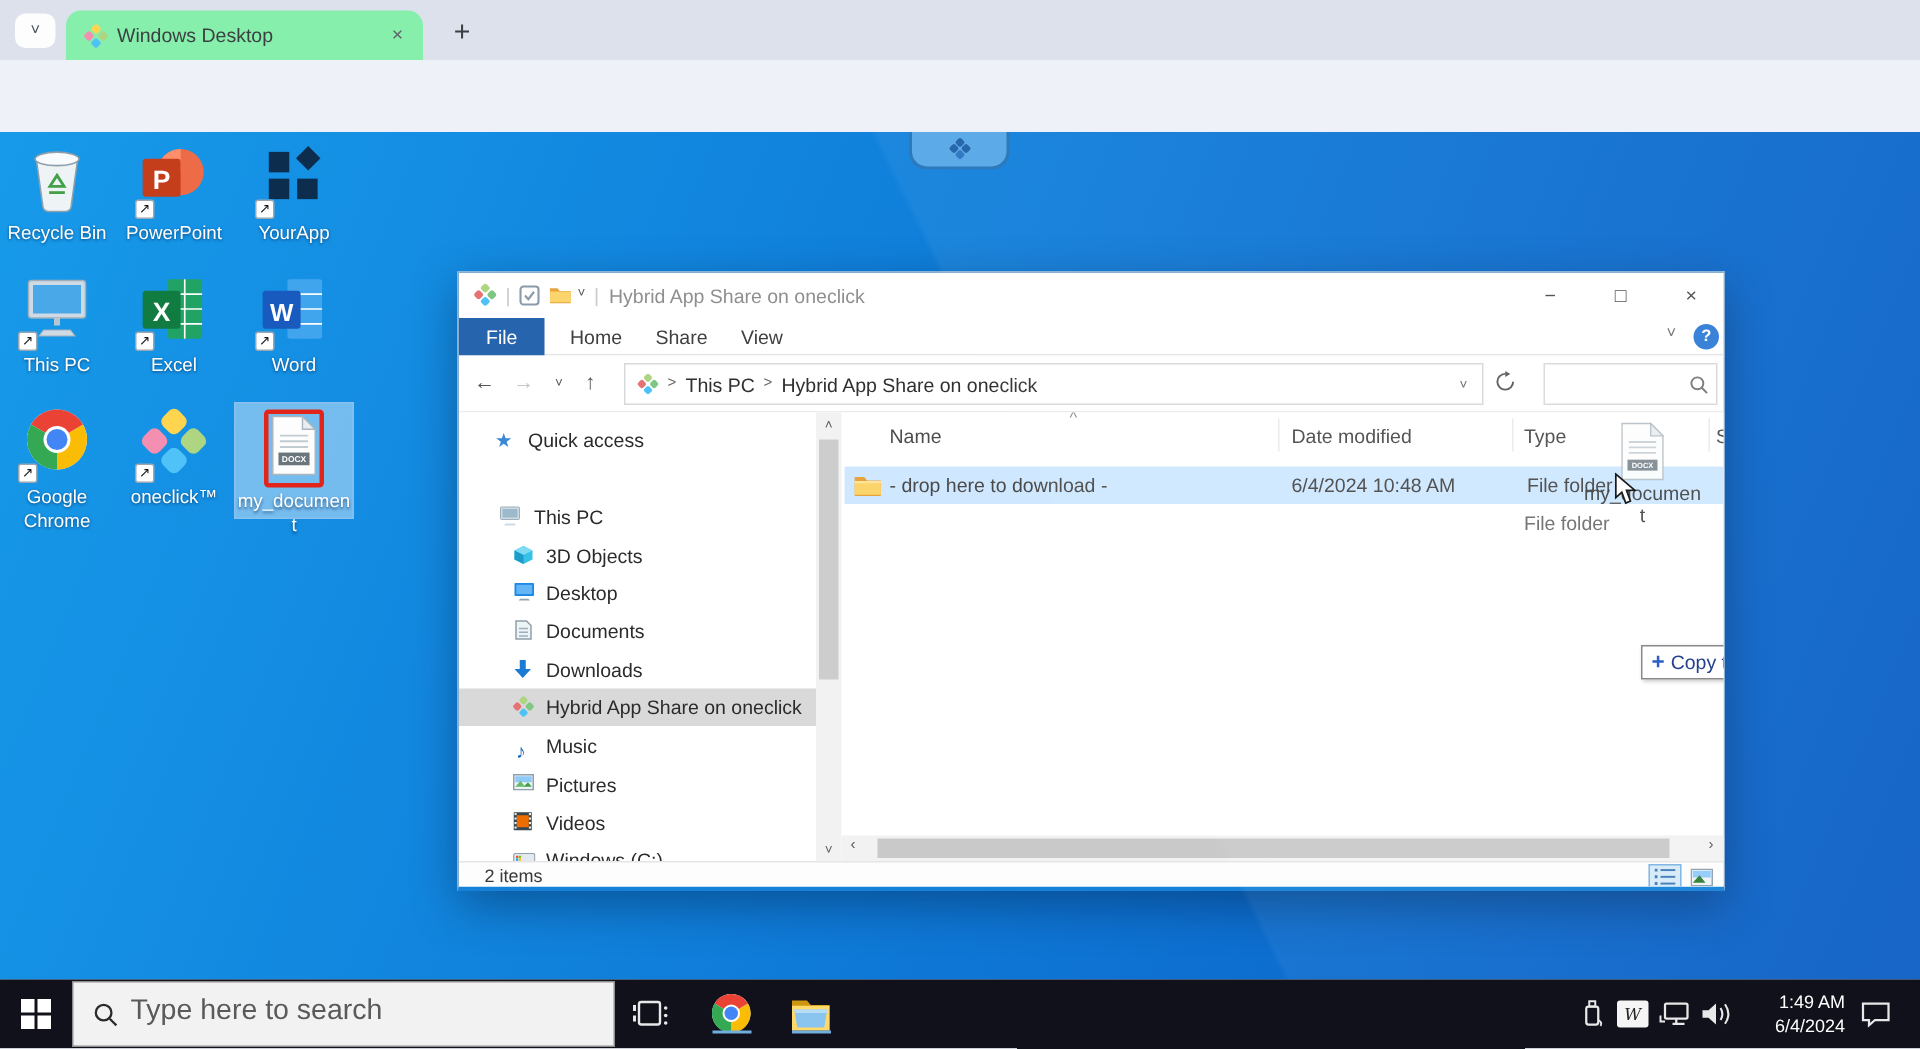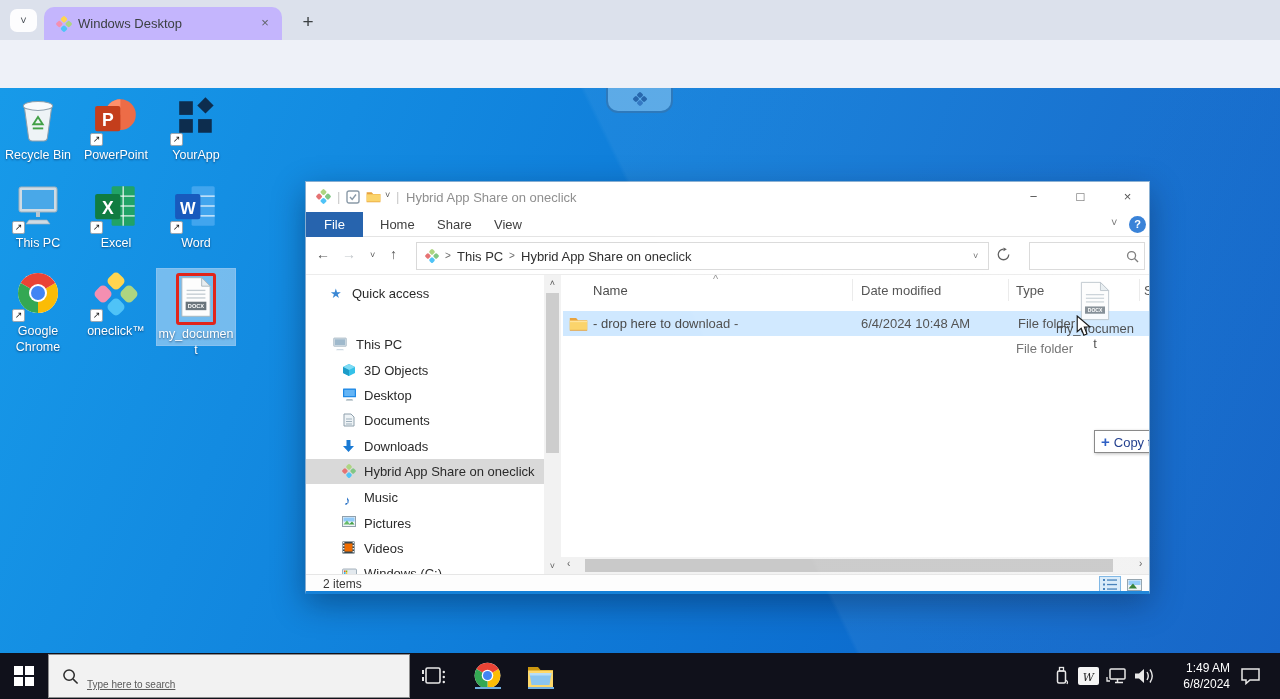--- a/index.html
+++ b/index.html
@@ -5,21 +5,21 @@
   * { box-sizing: border-box; margin: 0; padding: 0; }
   html,body { width:1280px; height:699px; overflow:hidden; }
   body { font-family:"Liberation Sans", sans-serif; }
   #screen { position:relative; width:1280px; height:699px; overflow:hidden; background:#dde2ee; }
   .abs { position:absolute; }
 
   
   #tabstrip { left:0; top:0; width:1280px; height:40px; background:#dce1ec; }
   #tab-search-btn { left:10px; top:9px; width:27px; height:23px; background:#fdfdfe; border-radius:7px;
                     color:#4a5056; font-size:11px; text-align:center; line-height:23px; }
-  #active-tab { left:44px; top:7px; width:238px; height:33px; background:#c4b5fd; border-radius:10px 10px 0 0; }
+  #active-tab { left:44px; top:7px; width:238px; height:33px; background:#86efac; border-radius:10px 10px 0 0; }
   #tab-title { left:34px; top:9px; width:160px; font-size:13px; color:#3c4043; white-space:nowrap; overflow:hidden; }
   #tab-close { left:212px; top:7px; width:18px; height:18px; font-size:13px; color:#5f6368; text-align:center; line-height:18px; border-radius:50%; }
   #new-tab-btn { left:294px; top:8px; width:28px; height:28px; font-size:19px; color:#3c4043; text-align:center; line-height:28px; border-radius:50%; }
   #toolbar { left:0; top:40px; width:1280px; height:48px; background:#eef1f8; }
   .nav-glyph { width:28px; height:28px; top:50px; font-size:17px; text-align:center; line-height:28px; color:#3f4449; }
   #omnibox { left:124px; top:48px; width:862px; height:32px; background:#ffffff; border-radius:16px; box-shadow:0 1px 2px rgba(60,64,67,.12); }
   #omnibox-url { left:48px; top:7px; font-size:14.5px; color:#202124; }
   .tb-icon { top:52px; width:24px; height:24px; }
   #profile-avatar { left:1208px; top:51px; width:26px; height:26px; border-radius:50%; background:#d2e3fc; }
   #toolbar-divider { left:1118px; top:55px; width:1px; height:18px; background:#c6cad1; }
@@ -85,21 +85,21 @@
   #drag-tooltip .txt { color:#24418f; font-size:13px; }
 
   #ex-statusbar { left:0; top:392px; width:845px; height:18px; background:#fdfdfd; border-top:1px solid #e6e6e6; }
   #status-items { left:17px; top:2px; font-size:12px; color:#383838; }
   .view-btn { top:1px; width:22px; height:16px; border:1px solid transparent; }
   .view-btn.sel { background:#d7eaf9; border-color:#7ab4e4; }
 
   
   #taskbar { left:0; top:653px; width:1280px; height:46px; background:#10111b; }
   #tb-search { left:48px; top:1px; width:362px; height:44px; background:#f2f2f2; border:1px solid #8f8f8f; }
-  #tb-search-text { left:38px; top:24px; font-size:10px; color:#5a5a5a;text-decoration:underline; }
+  #tb-search-text { left:38px; top:8px; font-size:19px; color:#5a5a5a; }
   .task-icon { top:9px; width:28px; height:28px; }
   .run-underline { position:absolute; bottom:1px; width:26px; height:2px; background:#71aee0; }
   #tb-clock { left:1160px; top:7px; width:70px; text-align:right; color:#ffffff; font-size:12px; line-height:16px; }
 
   svg { display:block; }
 </style>
 </head>
 <body>
 
 <div id="screen">
@@ -708,21 +708,21 @@
         </svg>
     </div>
     <div class="abs" style="left:1134px;top:14px;">
       <svg width="20" height="18" viewBox="0 0 20 18">
           <path d="M1 6.5 h4 l5 -4.5 v14 l-5 -4.5 H1 z" fill="#e8e8e8"></path>
       <path d="M13 5 q2.5 4 0 8 M16 2.5 q4.5 6.5 0 13" fill="none" stroke="#e8e8e8" stroke-width="1.4"></path>
         </svg>
     </div>
     <div id="tb-clock" class="abs">
       <div>1:49 AM</div>
-      <div>6/8/2024</div>
+      <div>6/4/2024</div>
     </div>
     <div class="abs" style="left:1240px;top:14px;">
       <svg width="21" height="18" viewBox="0 0 21 18">
           <path d="M2 2 h17 v11 h-9 l-4 3.5 v-3.5 H2 z" fill="none" stroke="#e8e8e8" stroke-width="1.5"></path>
         </svg>
     </div>
   </div>
 
 </div>
 

